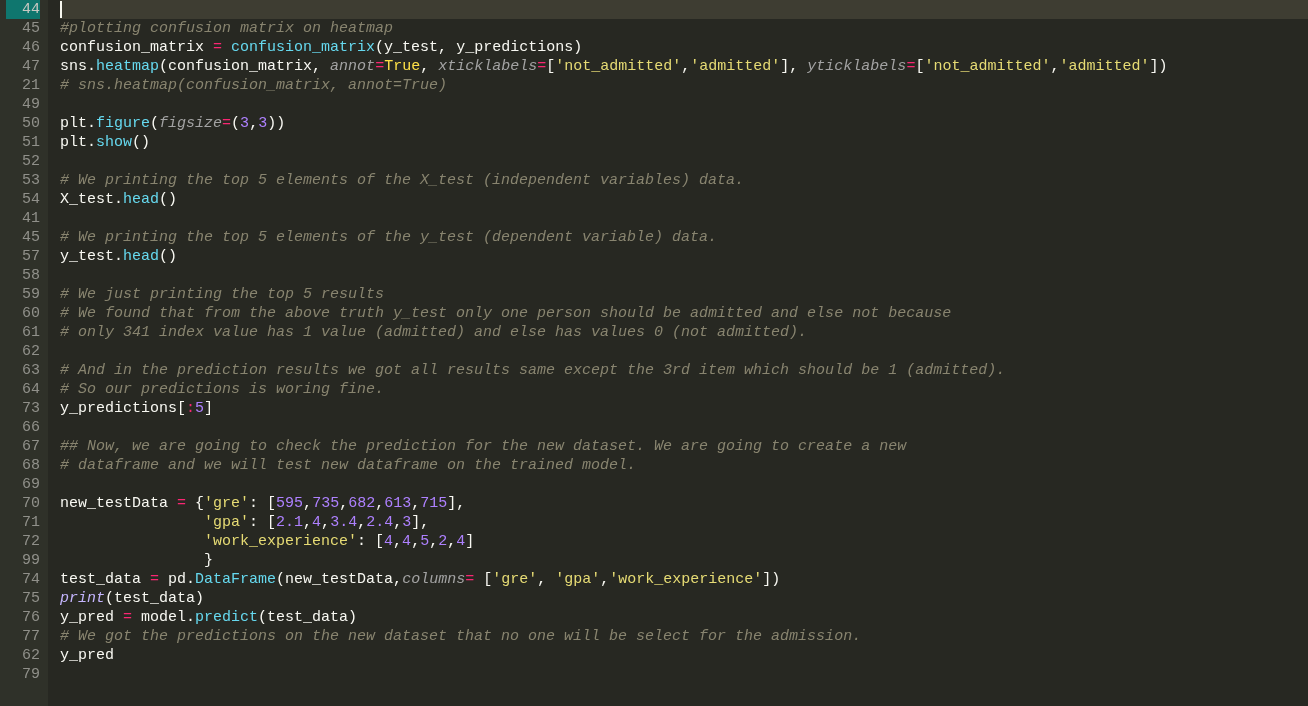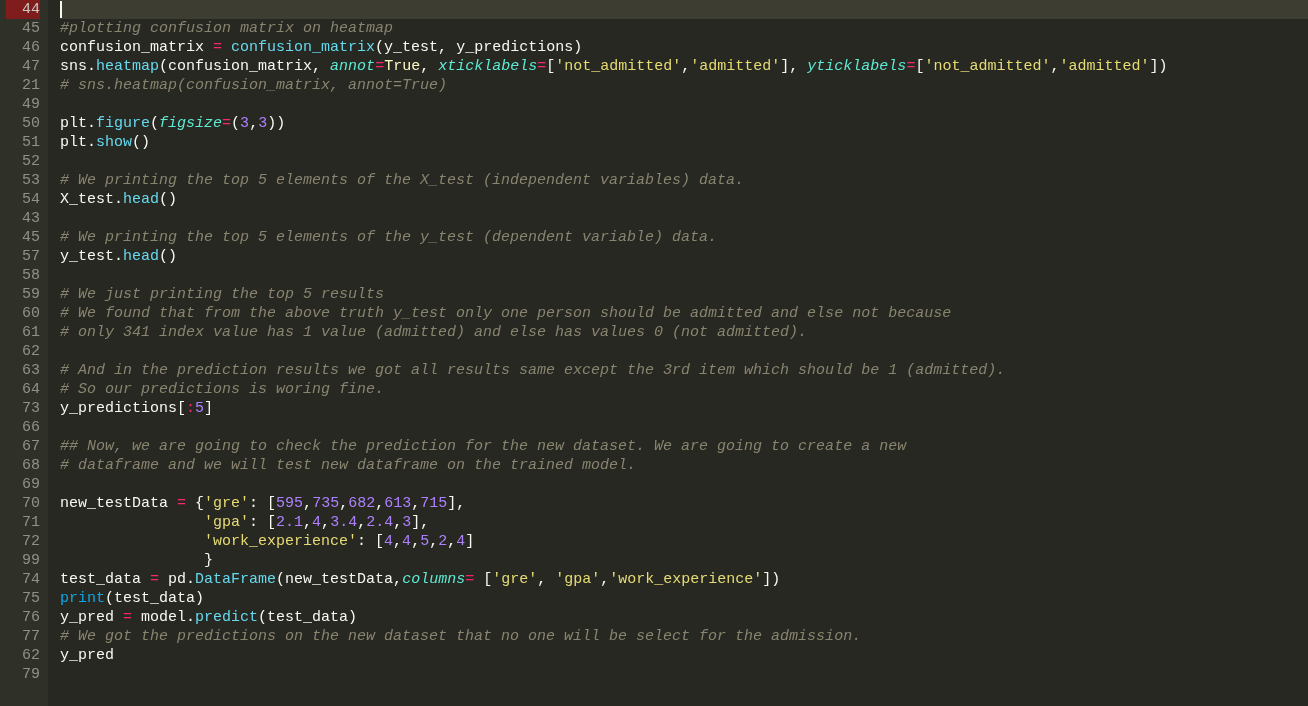--- a/index.html
+++ b/index.html
@@ -34,59 +34,59 @@
     flex: 1;
   }
   .line {
     height: 19px;
     position: relative;
   }
   .line.active {
     background: #3e3d32;
   }
   .ln.active {
-    background: #7f1d1d;
+    background: #0f766e;
     color: #c8c8c2;
   }
   .cursor {
     position: absolute;
     width: 2px;
     height: 17px;
     background: #f8f8f0;
     left: 0;
     top: 1px;
   }
   .c-comment { color: #88846f; font-style: italic; }
   .c-ident   { color: #f8f8f2; }
   .c-op      { color: #f92672; }
   .c-func    { color: #66d9ef; }
-  .c-kwarg   { color: #5eead4; font-style: italic; }
+  .c-kwarg   { color: #a3a3a3; font-style: italic; }
   .c-num     { color: #ae81ff; }
-  .c-const   { color: #fef9c3; }
+  .c-const   { color: #fde047; }
   .c-str     { color: #e6db74; }
   .c-punct   { color: #f8f8f2; }
-  .c-builtin { color: #0ea5e9; }
+  .c-builtin { color: #c4b5fd; font-style: italic; }
 </style>
 </head>
 <body>
 
 <div class="editor">
   <div class="gutter" id="gutter">
       <div class="ln active">44</div>
       <div class="ln">45</div>
       <div class="ln">46</div>
       <div class="ln">47</div>
       <div class="ln">21</div>
       <div class="ln">49</div>
       <div class="ln">50</div>
       <div class="ln">51</div>
       <div class="ln">52</div>
       <div class="ln">53</div>
       <div class="ln">54</div>
-      <div class="ln">43</div>
+      <div class="ln">41</div>
       <div class="ln">45</div>
       <div class="ln">57</div>
       <div class="ln">58</div>
       <div class="ln">59</div>
       <div class="ln">60</div>
       <div class="ln">61</div>
       <div class="ln">62</div>
       <div class="ln">63</div>
       <div class="ln">64</div>
       <div class="ln">73</div>

